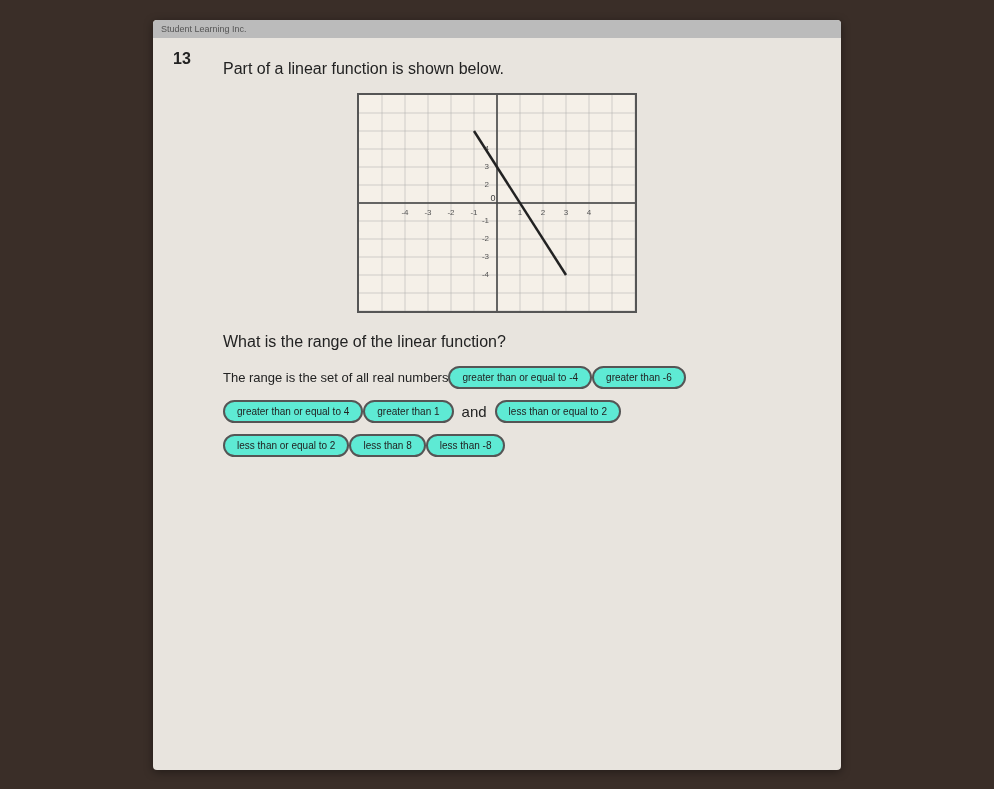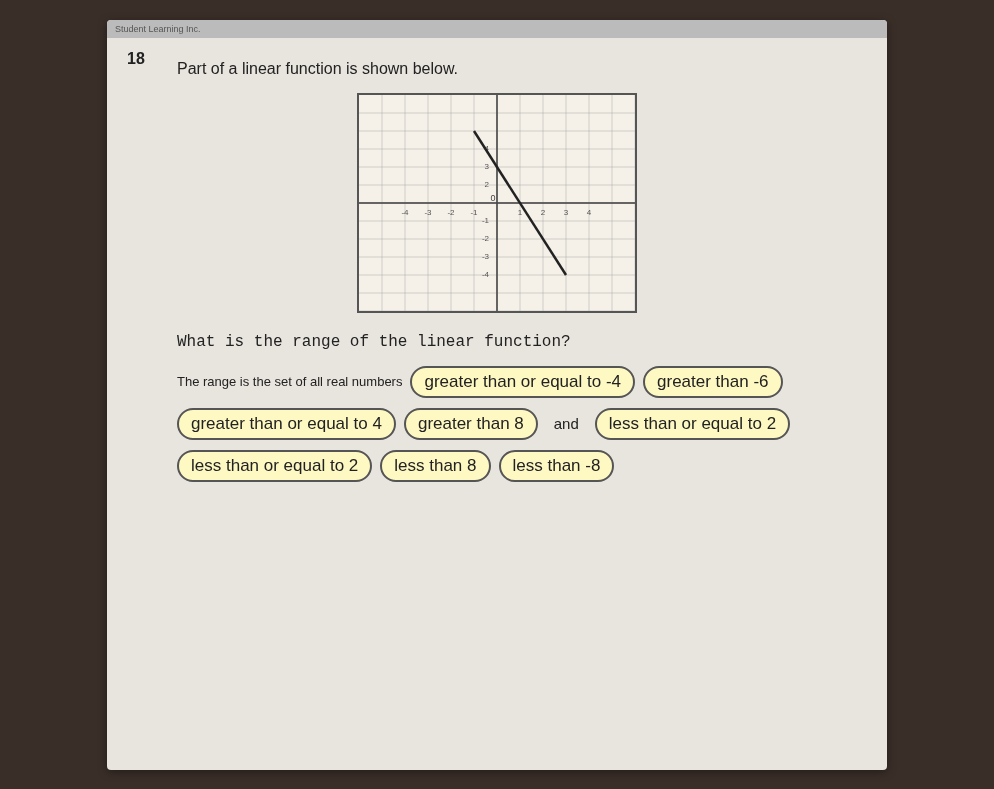--- a/index.html
+++ b/index.html
@@ -9,21 +9,21 @@
       height: 789px;
       background-color: #3a2e28;
       display: flex;
       align-items: center;
       justify-content: center;
       font-family: Arial, sans-serif;
       overflow: hidden;
     }
 
     .paper {
-      width: 780px;
+      width: 688px;
       height: 750px;
       background-color: #e8e4de;
       border-radius: 4px;
       padding: 30px 50px;
       position: relative;
       box-shadow: 0 2px 10px rgba(0,0,0,0.4);
     }
 
     .question-number {
       font-size: 16px;
@@ -52,36 +52,36 @@
     }
 
     .answer-section {
       margin-left: 20px;
     }
 
     .answer-row {
       display: flex;
       align-items: center;
       flex-wrap: wrap;
-      gap: 8px;
+      gap: 0;
       margin-bottom: 10px;
     }
 
     .answer-row-text {
       font-size: 13px;
       color: #222;
     }
 
     .answer-chip {
       border: 2px solid #555;
       border-radius: 20px;
       padding: 4px 12px;
-      font-size: 17px;
-      color: #222;
-      background-color: #fef9c3;
+      font-size: 10px;
+      color: #222;
+      background-color: #5eead4;
       cursor: pointer;
       white-space: nowrap;
     }
 
     .answer-chip-plain {
       font-size: 15px;
       color: #222;
       padding: 4px 8px;
     }
 
@@ -104,21 +104,21 @@
     }
   </style>
 </head>
 <body>
 
 <div class="paper">
   <div class="header-bar">
     <span class="header-text">Student Learning Inc.</span>
   </div>
 
-  <span class="question-number">18</span>
+  <span class="question-number">13</span>
 
   <div style="margin-top: 10px;">
     <p class="question-text">Part of a linear function is shown below.</p>
 
     <div class="graph-container">
       <svg width="280" height="220">
 
         <line x1="23" y1="0" x2="23" y2="220" stroke="#aaa" stroke-width="0.5"></line>
         <line x1="46" y1="0" x2="46" y2="220" stroke="#aaa" stroke-width="0.5"></line>
         <line x1="69" y1="0" x2="69" y2="220" stroke="#aaa" stroke-width="0.5"></line>
@@ -164,33 +164,33 @@
         <text x="130" y="56" font-size="8" fill="#555" text-anchor="end">4</text>
         <text x="130" y="128" font-size="8" fill="#555" text-anchor="end">-1</text>
         <text x="130" y="146" font-size="8" fill="#555" text-anchor="end">-2</text>
         <text x="130" y="164" font-size="8" fill="#555" text-anchor="end">-3</text>
         <text x="130" y="182" font-size="8" fill="#555" text-anchor="end">-4</text>
 
         <line x1="115" y1="36" x2="207" y2="180" stroke="#222" stroke-width="2.5"></line>
       </svg>
     </div>
 
-    <p class="question-text" style="margin-top:10px;font-family:Liberation Mono, monospace;">What is the range of the linear function?</p>
+    <p class="question-text" style="margin-top:10px;">What is the range of the linear function?</p>
 
     <div class="answer-section">
 
       <div class="answer-row">
         <span class="answer-row-text">The range is the set of all real numbers</span>
         <div class="answer-chip">greater than or equal to -4</div>
         <div class="answer-chip">greater than -6</div>
       </div>
 
       <div class="answer-row">
         <div class="answer-chip">greater than or equal to 4</div>
-        <div class="answer-chip">greater than 8</div>
+        <div class="answer-chip">greater than 1</div>
         <span class="answer-chip-plain">and</span>
         <div class="answer-chip">less than or equal to 2</div>
       </div>
 
       <div class="answer-row">
         <div class="answer-chip">less than or equal to 2</div>
         <div class="answer-chip">less than 8</div>
         <div class="answer-chip">less than -8</div>
       </div>
     </div>

